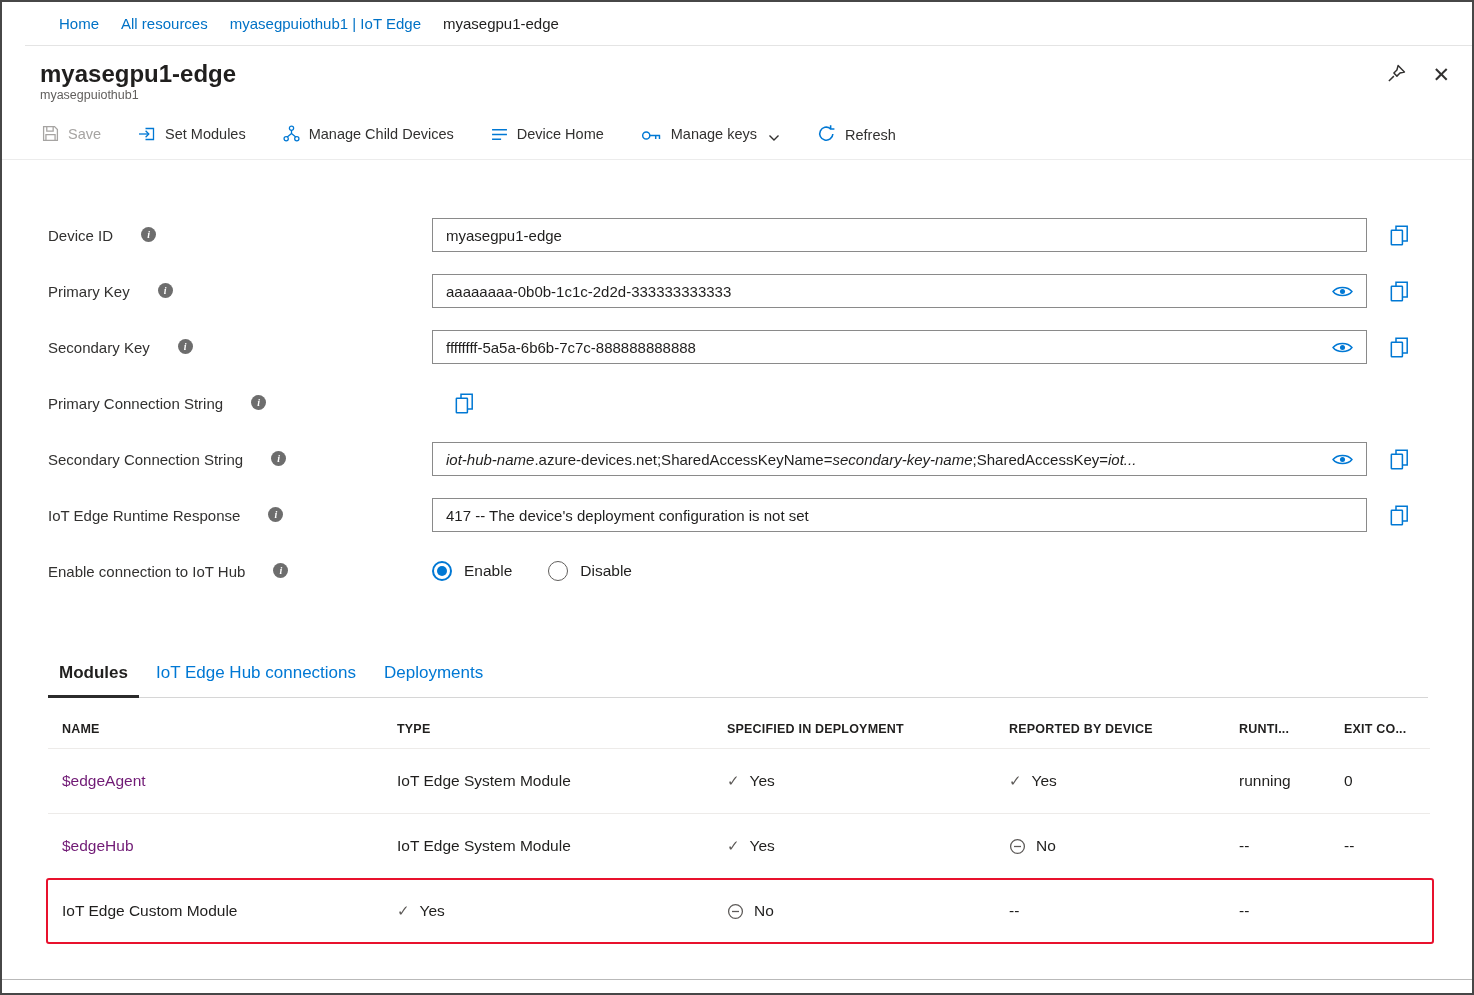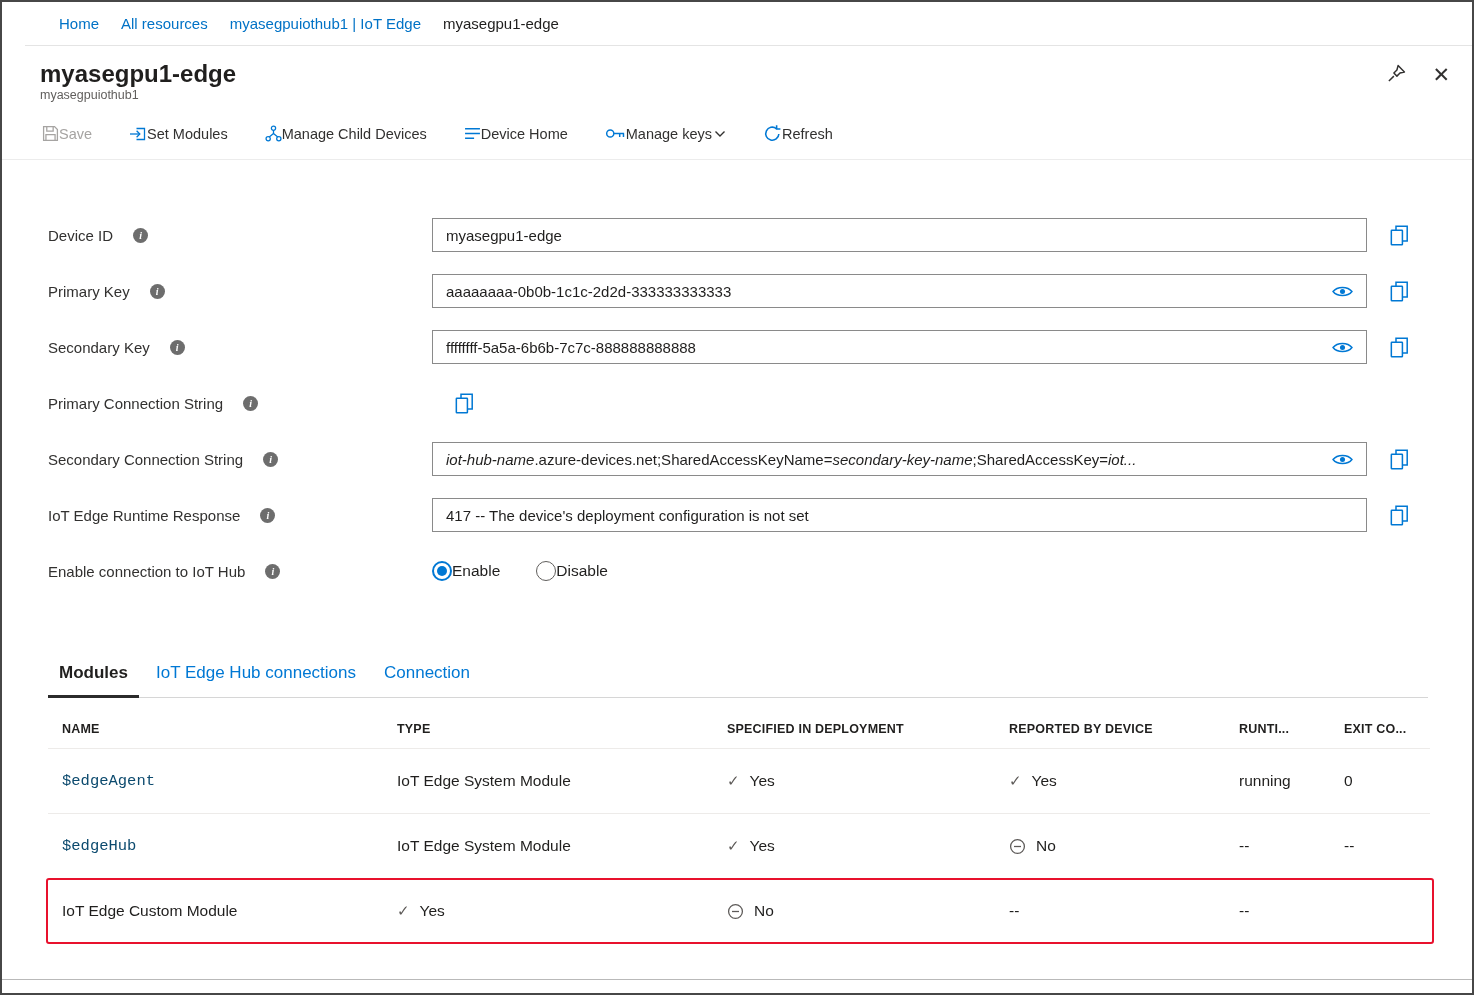--- a/index.html
+++ b/index.html
@@ -29,49 +29,49 @@
   .page-subtitle { font-size: 12.5px; color: #605e5c; margin-top: 0; }
   .header-actions { position: absolute; top: 18px; right: 22px; display: flex; gap: 26px; align-items: center; }
   .hdr-btn { cursor: pointer; display: flex; align-items: center; color: #323130; background: none; border: none; }
   .close-x { font-size: 21px; color: #323130; line-height: 20px; }
   
   .toolbar {
     display: flex; align-items: center; gap: 37px;
     height: 52px; padding-left: 40px; border-bottom: 1px solid #ececec;
   }
   .tb-item {
-    display: flex; align-items: center; font-size: 14.5px;
+    display: flex; align-items: flex-end; gap: 9px; font-size: 14.5px;
     color: #323130; cursor: pointer; background: none; border: none;
     font-family: inherit; white-space: nowrap;
   }
   .tb-icon { color: #0078d4; display: flex; }
   .tb-item.disabled { color: #a6a4a2; }
   .tb-item.disabled .tb-icon { color: #a6a4a2; }
   .chev { display: flex; margin-left: 2px; }
   
   .content { padding: 58px 0 0 46px; }
   .form-row { display: flex; align-items: center; margin-bottom: 22px; height: 34px; }
-  .f-label { width: 384px; display: flex; align-items: center; gap: 20px; font-size: 15px; color: #323130; flex: none; }
+  .f-label { width: 384px; display: flex; gap: 28px; font-size: 15px; color: #323130; flex: none; }
   .info-dot {
     width: 15px; height: 15px; border-radius: 50%; background: #6d6d6d; color: #fff;
     font-size: 10px; font-style: italic; font-weight: 700;
     display: flex; align-items: center; justify-content: center;
     font-family: "Liberation Serif", serif; cursor: pointer; flex: none;
   }
   .v-box {
     width: 935px; height: 34px; border: 1px solid #8a8a8a; background: #fff;
     display: flex; align-items: center; padding: 0 13px; font-size: 15px; cursor: text; flex: none;
   }
   .v-text { white-space: nowrap; overflow: hidden; }
   .it { font-style: italic; }
   .eye-btn { margin-left: auto; padding-left: 10px; cursor: pointer; display: flex; background: #fff; border: none; }
   .copy-btn { margin-left: 23px; cursor: pointer; display: flex; background: none; border: none; flex: none; }
   .radio-row { margin-top: 0; }
   .radio-group { display: flex; align-items: center; gap: 36px; }
-  .radio-opt { display: flex; align-items: center; cursor: pointer; font-size: 15.5px; }
+  .radio-opt { display: flex; align-items: center; gap: 12px; cursor: pointer; font-size: 15.5px; }
   .radio-circle { width: 20px; height: 20px; border-radius: 50%; border: 1.5px solid #605e5c; position: relative; flex: none; background:#fff; }
   .radio-circle.selected { border: 2px solid #0078d4; }
   .radio-circle.selected::after { content: ''; position: absolute; inset: 3px; border-radius: 50%; background: #0078d4; }
   
   .tabs-wrap {
     margin: 67px 44px 0 46px; border-bottom: 1px solid #d6d6d6;
     display: flex; gap: 6px; position: relative;
   }
   .tab { font-size: 17px; padding: 8px 11px 14px 11px; cursor: pointer; color: #0078d4; position: relative; white-space: nowrap; }
   .tab.active { color: #201f1e; font-weight: 700; }
@@ -85,21 +85,21 @@
   }
   .t-head {
     padding-top: 24px; padding-bottom: 12px;
     font-size: 12.5px; font-weight: 700; color: #201f1e;
     border-bottom: 1px solid #edebe9; letter-spacing: 0.2px;
   }
   .t-row {
     height: 65px; align-items: center; font-size: 15.5px;
     border-bottom: 1px solid #edebe9; position: relative;
   }
-  .t-row .name { color: #0c4a6e; cursor: pointer; font-family: Liberation Mono, monospace; }
+  .t-row .name { color: #701a75; cursor: pointer; }
   .cell-status { display: flex; align-items: center; gap: 10px; }
   .check { color: #5d5a58; font-size: 15px; }
   .minus-ic { display: flex; }
   .t-row.highlighted::after {
     content: ''; position: absolute; left: -2px; right: -4px; top: -1px; bottom: -1px;
     border: 2.5px solid #e8112d; border-radius: 3px; pointer-events: none;
   }
   .bottom-rule { position: absolute; left: 0; right: 0; bottom: 13px; border-top: 1px solid #b9b9b9; }
 </style>
 </head>
@@ -327,21 +327,21 @@
           <span class="radio-circle"></span>
           <span>Disable</span>
         </div>
       </div>
     </div>
   </div>
 
   <div class="tabs-wrap">
     <div class="tab active">Modules</div>
     <div class="tab">IoT Edge Hub connections</div>
-    <div class="tab">Connection</div>
+    <div class="tab">Deployments</div>
   </div>
 
   <div class="mod-table">
     <div class="t-head">
       <div>NAME</div>
       <div>TYPE</div>
       <div>SPECIFIED IN DEPLOYMENT</div>
       <div>REPORTED BY DEVICE</div>
       <div>RUNTI...</div>
       <div>EXIT CO...</div>

